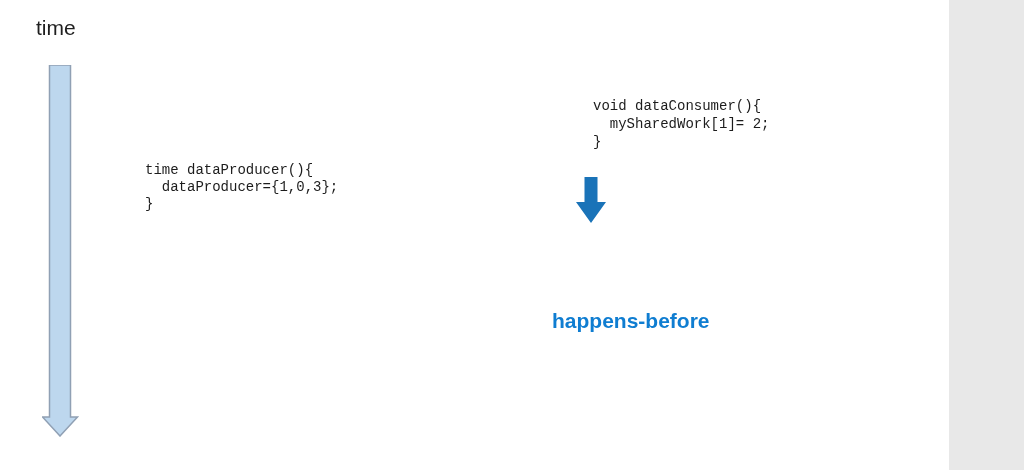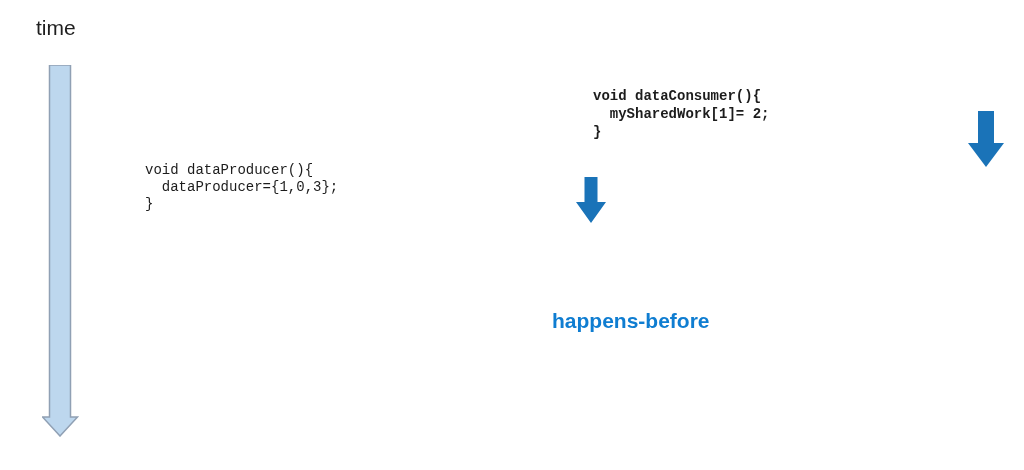--- a/index.html
+++ b/index.html
@@ -8,21 +8,21 @@
     --arrow-blue:#1a73b8;
     --happens-blue:#0f7dd1;
     --big-arrow-fill:#bdd7ee;
     --big-arrow-stroke:#90a0b4;
     --background:#ffffff;
   }
   html,body{margin:0;padding:0;}
   body{background:#e8e8e8;font-family:"Liberation Sans",sans-serif;}
   .canvas{
     position:relative;
-    width:1024px;height:470px;
+    width:949px;height:470px;
     background:var(--background);
     overflow:hidden;
   }
   .time-label{
     position:absolute;left:36px;top:16px;
     font-size:21px;color:#1f1f1f;
     font-family:"Liberation Sans",sans-serif;
   }
   .big-arrow{position:absolute;left:42px;top:65px;}
   .big-arrow polygon{
@@ -32,21 +32,21 @@
     stroke-linejoin:miter;
   }
   .code{
     position:absolute;margin:0;
     font-family:"Liberation Mono",monospace;
     font-size:14px;line-height:17px;
     white-space:pre;
     color:var(--code-text);
   }
   .code-producer{left:145px;top:162px;}
-  .code-consumer{left:593px;top:87px;line-height:18px;font-weight:bold;}
+  .code-consumer{left:593px;top:97px;line-height:18px;}
   .code-line.red{color:var(--code-highlight);}
   .code-line.black{color:var(--code-text);}
   .sync-arrow polygon{fill:var(--arrow-blue);}
   .sync-arrow-producer{position:absolute;left:575px;top:177px;}
   .sync-arrow-consumer{position:absolute;left:967px;top:111px;}
   .happens-before-label{
     position:absolute;left:552px;top:309px;
     font-size:21px;font-weight:bold;
     color:var(--happens-blue);
     font-family:"Liberation Sans",sans-serif;
@@ -56,21 +56,21 @@
 <body>
 
 <div class="canvas">
 
   <div class="time-label">time</div>
 
   <svg class="big-arrow" width="38" height="372" viewBox="0 0 38 372" aria-hidden="true">
     <polygon points="7.5,0 28.5,0 28.5,352 35.5,352 18,371 0.5,352 7.5,352"></polygon>
   </svg>
 
-  <pre class="code code-producer"><div class="code-line black">void dataProducer(){</div><div class="code-line black">  dataProducer={1,0,3};</div><div class="code-line black">}</div></pre>
+  <pre class="code code-producer"><div class="code-line black">time dataProducer(){</div><div class="code-line black">  dataProducer={1,0,3};</div><div class="code-line black">}</div></pre>
 
   <svg class="sync-arrow sync-arrow-producer" width="32" height="46" viewBox="0 0 32 46" aria-hidden="true">
     <polygon points="9.5,0 22.5,0 22.5,25 31,25 16,46 1,25 9.5,25"></polygon>
   </svg>
 
   <pre class="code code-consumer"><div class="code-line black">void dataConsumer(){</div><div class="code-line black">  mySharedWork[1]= 2;</div><div class="code-line black">}</div></pre>
 
   <svg class="sync-arrow sync-arrow-consumer" width="38" height="57" viewBox="0 0 38 57" aria-hidden="true">
     <polygon points="11,0 27,0 27,32 37,32 19,56 1,32 11,32"></polygon>
   </svg>

